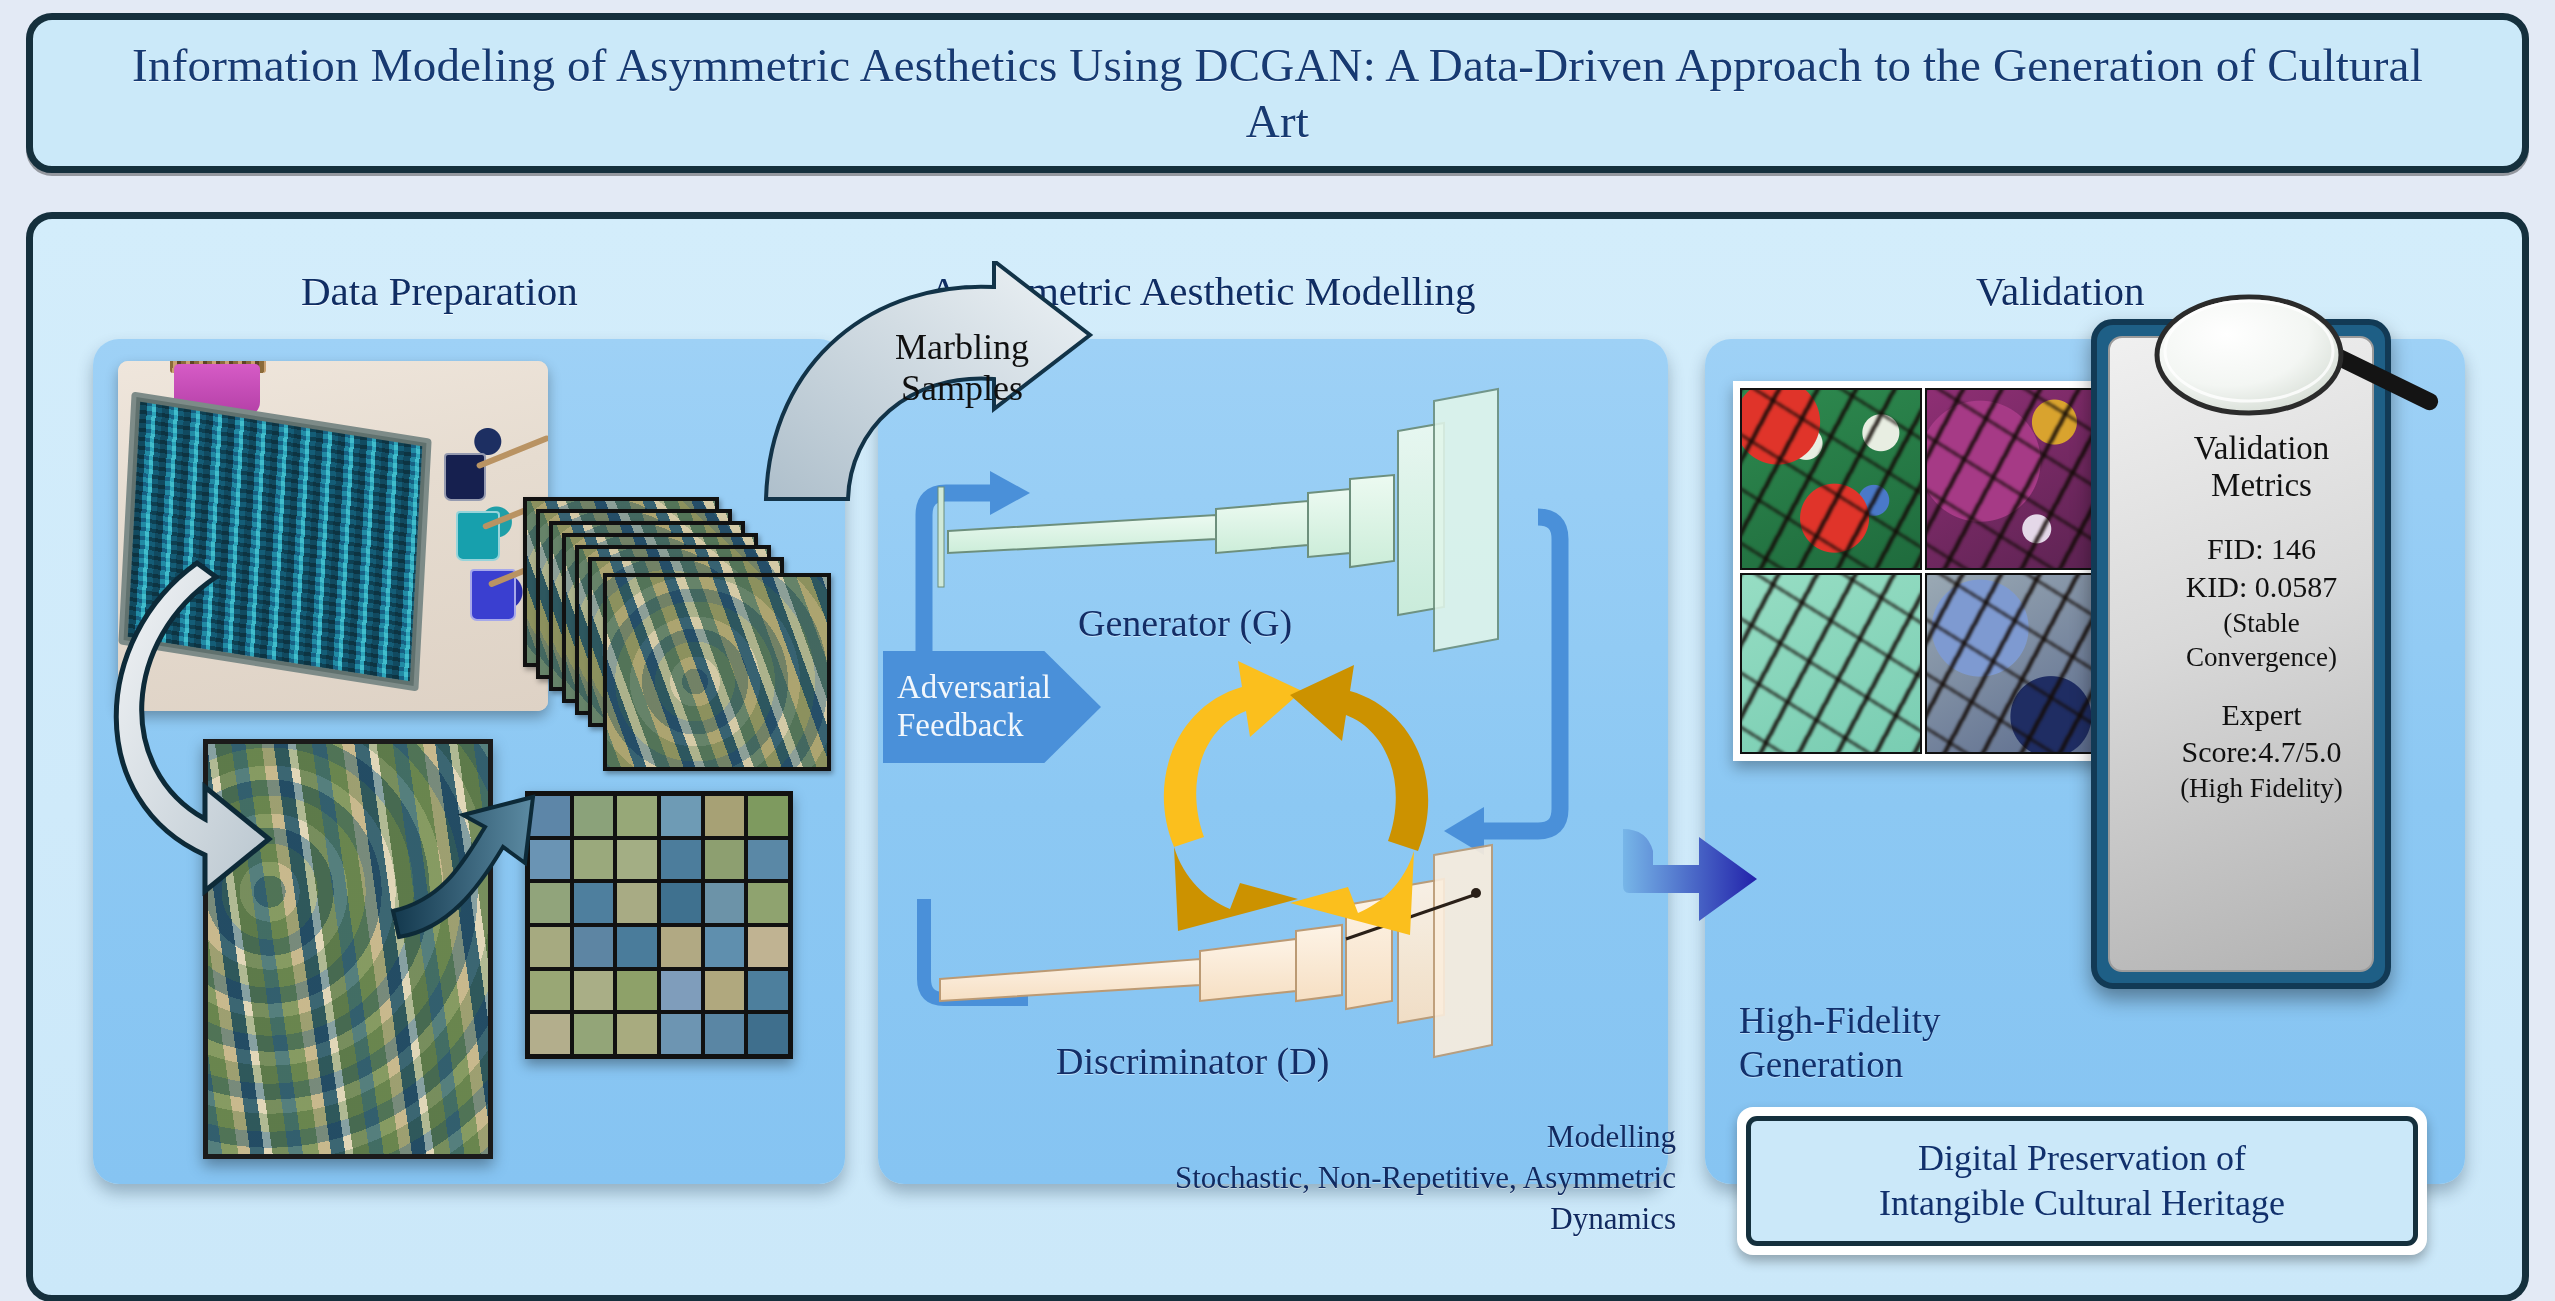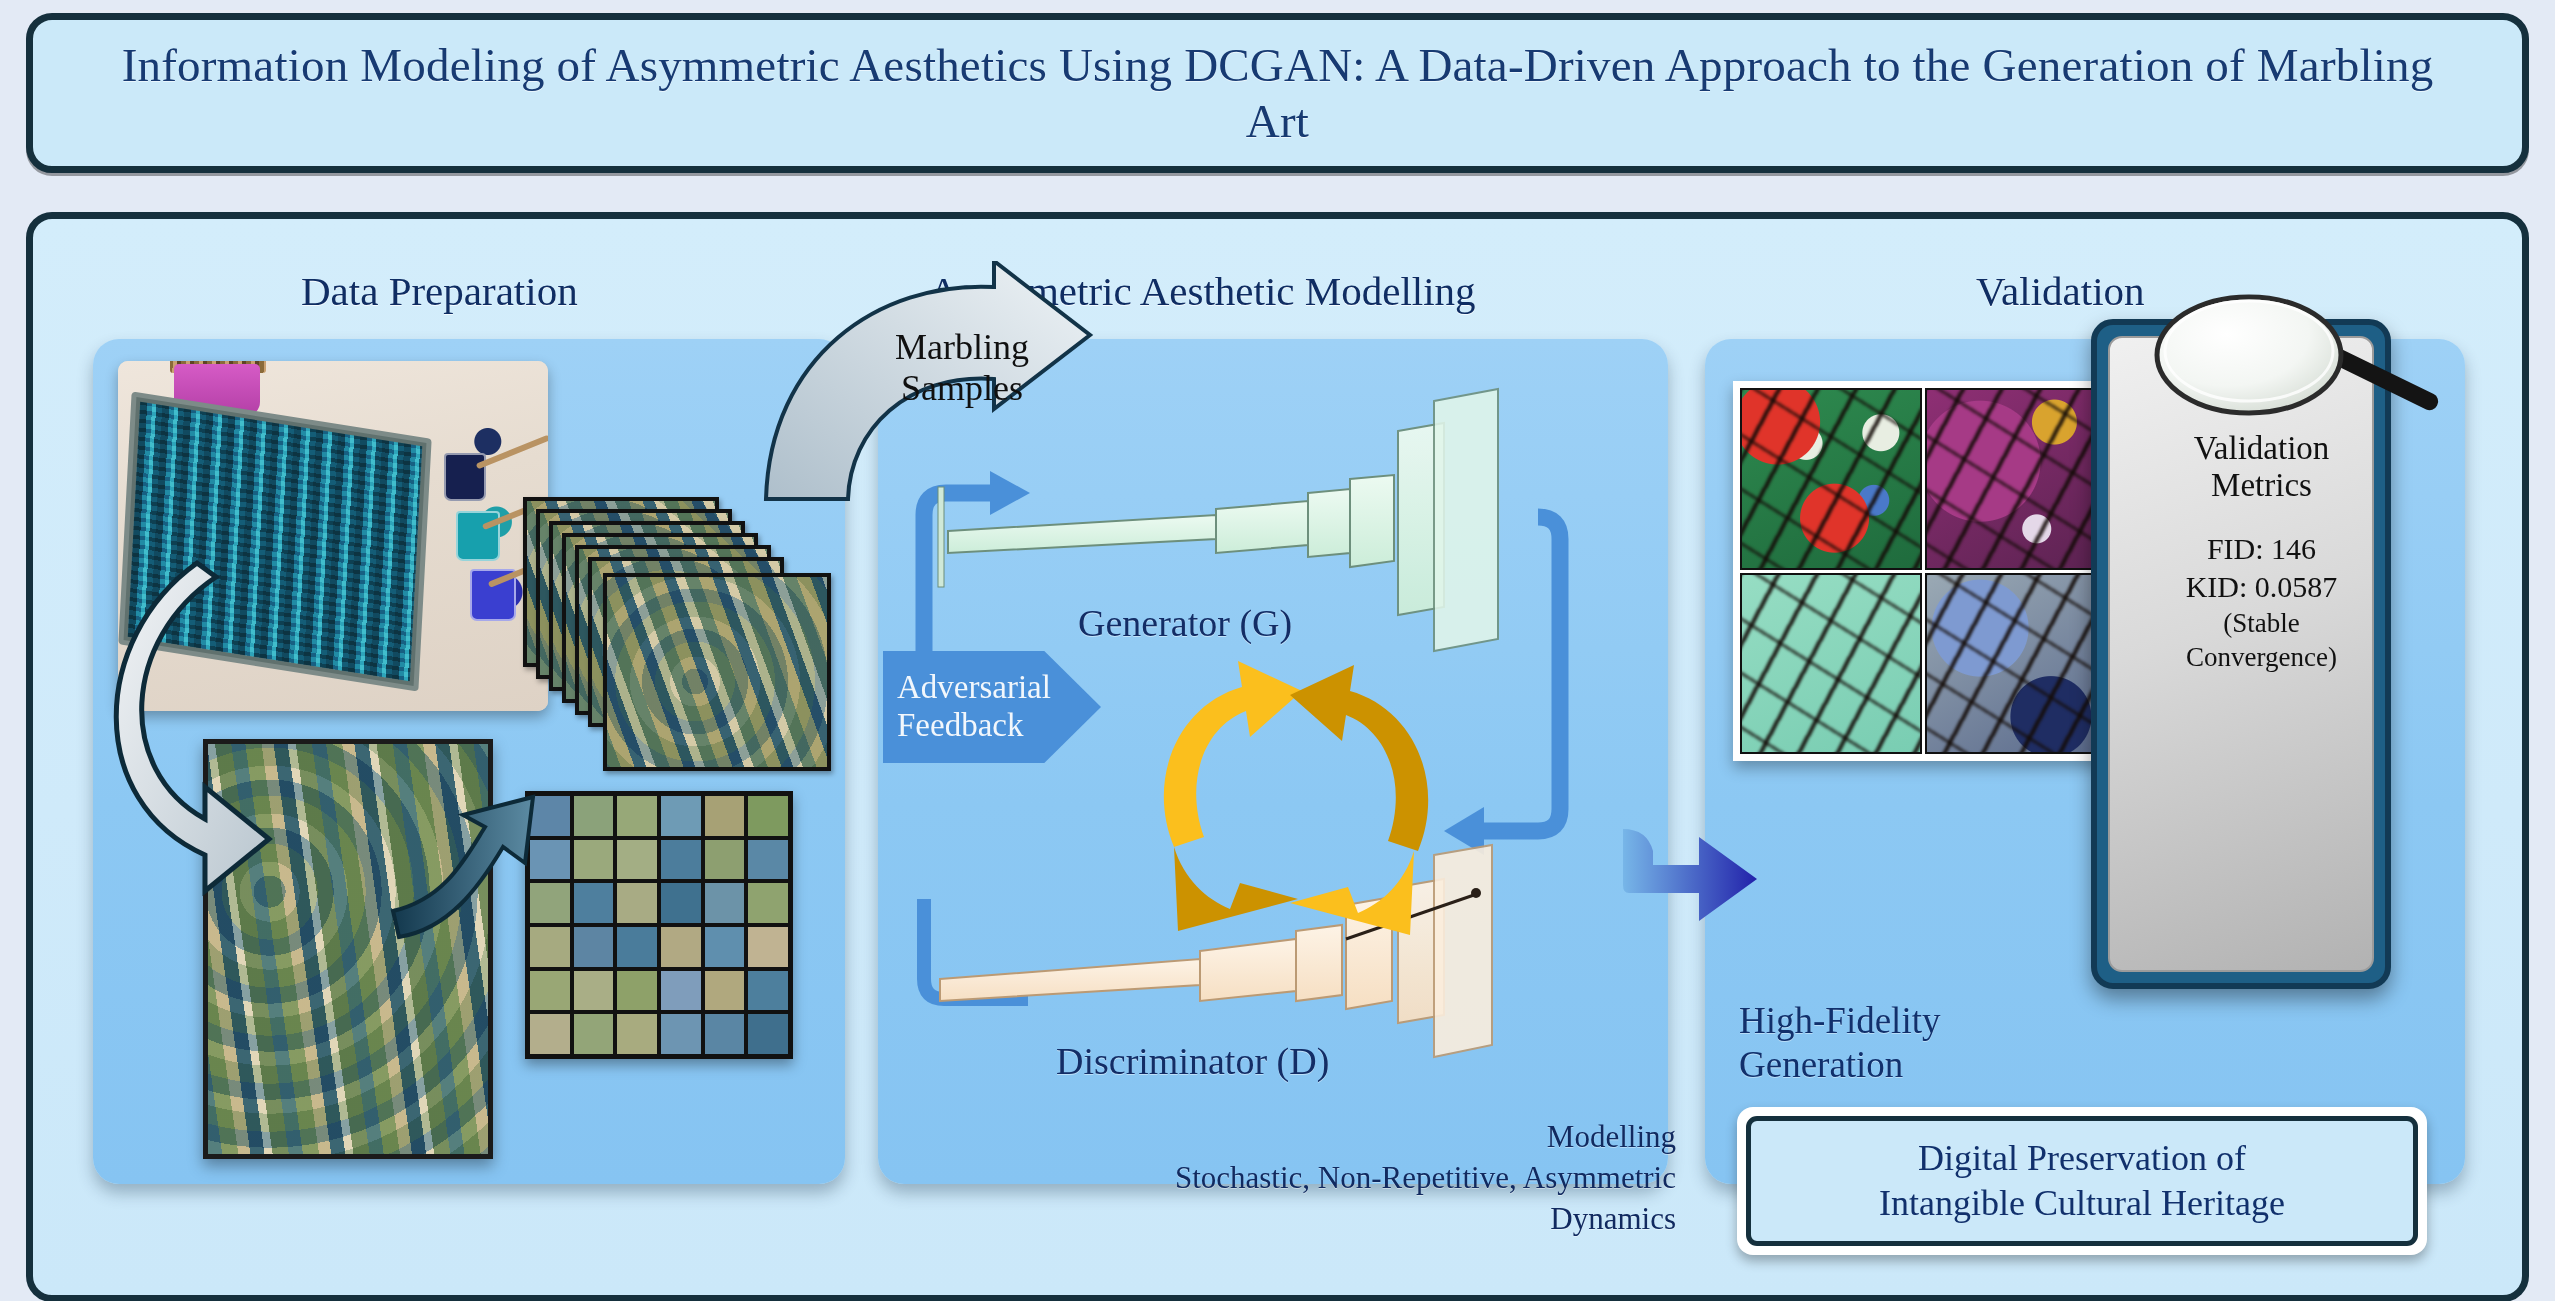--- a/index.html
+++ b/index.html
@@ -282,21 +282,21 @@
     display:flex; align-items:center; justify-content:center;
     text-align:center; color:#11306c; font-size:36px; line-height:1.26;
   }
 </style>
 </head>
 <body>
 
 <div id="root">
 
   <div class="title-card">
-    <div class="title-text">Information Modeling of Asymmetric Aesthetics Using DCGAN: A Data-Driven Approach to the Generation of Marbling Art</div>
+    <div class="title-text">Information Modeling of Asymmetric Aesthetics Using DCGAN: A Data-Driven Approach to the Generation of Cultural Art</div>
   </div>
 
   <div class="main-card">
 
     <div class="col-head" id="head-data">Data Preparation</div>
     <div class="col-head" id="head-model">Asymmetric Aesthetic Modelling</div>
     <div class="col-head" id="head-valid">Validation</div>
 
     <div class="panel" id="panel-data">
 
@@ -479,20 +479,25 @@
       </div>
 
       <div class="metrics-outer">
         <div class="metrics-inner">
           <div class="metrics-title">Validation Metrics</div>
           <div class="metrics-block">
             <div>FID: 146</div>
             <div>KID: 0.0587</div>
             <div class="sub">(Stable Convergence)</div>
           </div>
+          <div class="metrics-block">
+            <div>Expert</div>
+            <div>Score:4.7/5.0</div>
+            <div class="sub">(High Fidelity)</div>
+          </div>
         </div>
 
         <svg class="magnifier" viewBox="0 0 300 170">
           <defs>
             <radialGradient id="lens" cx="38%" cy="32%" r="72%">
               <stop offset="0%" stop-color="#ffffff"></stop>
               <stop offset="62%" stop-color="#f3f6f3"></stop>
               <stop offset="100%" stop-color="#d7ded6"></stop>
             </radialGradient>
           </defs>

